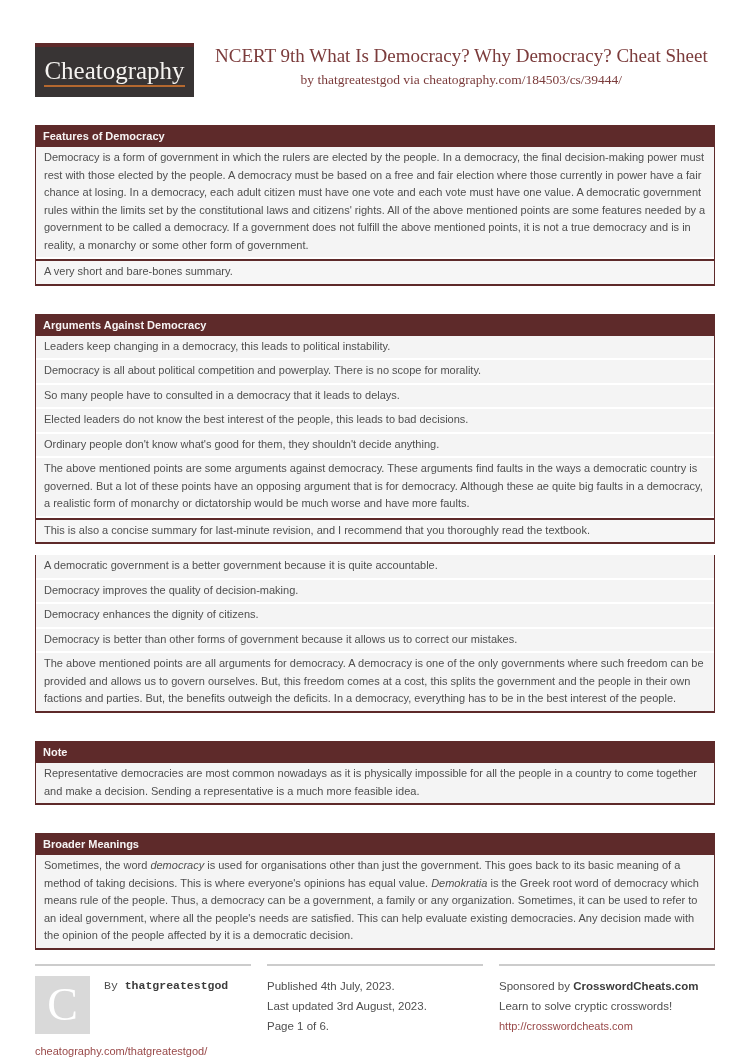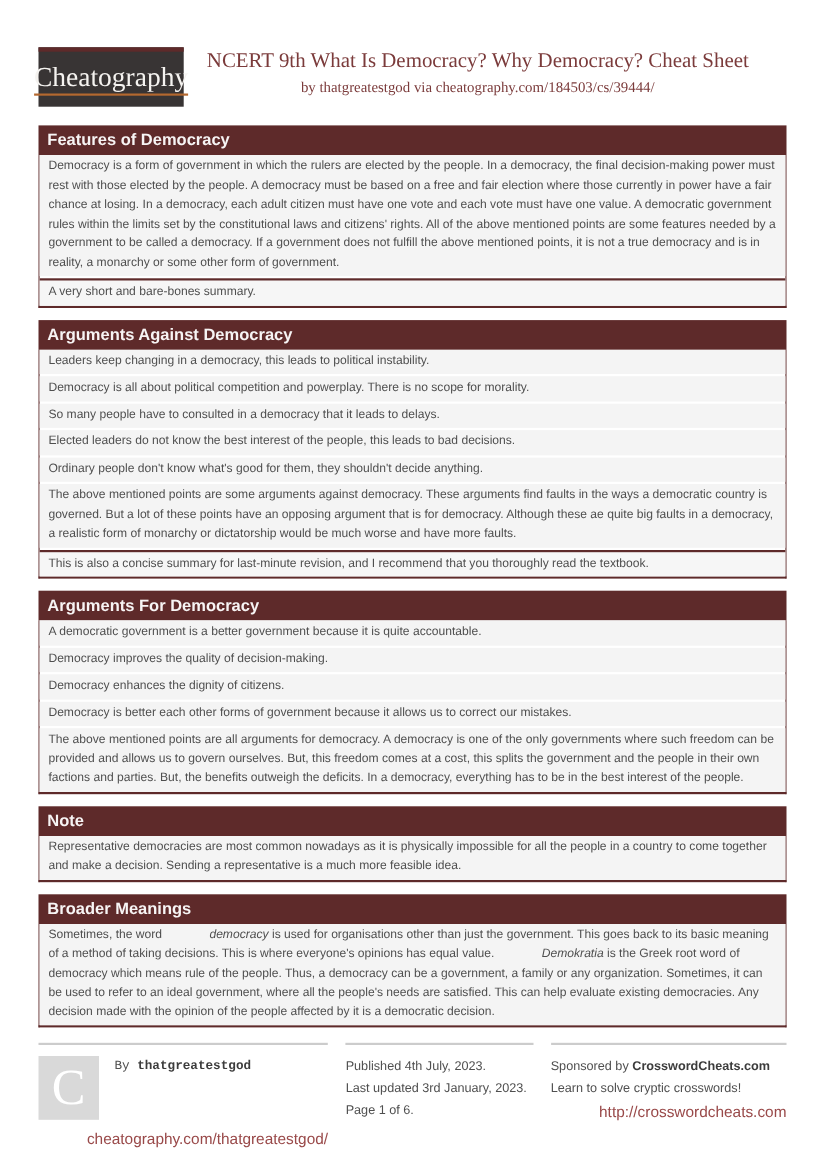--- a/index.html
+++ b/index.html
@@ -19,21 +19,21 @@
     width:750px;height:1061px;overflow:hidden;position:relative;
     background:#ffffff;
     font-family:"Liberation Sans", sans-serif;
     color:var(--text-gray);
   }
   .page{padding:43px 35px 0 35px;}
 
   
   .header{display:flex;align-items:flex-start;margin-bottom:17px;}
   .logo{
-    display:block;width:132px;height:50px;flex:0 0 auto;
+    display:block;width:159px;height:50px;flex:0 0 auto;
     background:var(--logo-bg);
     border-top:4px solid var(--maroon-header);
     text-decoration:none;
     display:flex;align-items:center;justify-content:center;
   }
   .logo-text{
     font-family:"Liberation Serif", serif;
     color:#f5f3f0;font-size:25px;line-height:1;
     border-bottom:2px solid var(--logo-underline);
     padding-bottom:2px;
@@ -46,63 +46,63 @@
   .byline{
     margin:4px 0 0 0;font-family:"Liberation Serif", serif;
     font-size:13.5px;color:var(--title-maroon);
   }
   .byline a{color:var(--title-maroon);text-decoration:none;}
 
   
   .card{margin-bottom:11px;}
   .card-header{
     background:var(--maroon-header);
-    color:#f7f4f4;font-size:15px;font-weight:bold;
-    padding:5px 8px 4px 8px;line-height:1.2;
+    color:#f7f4f4;font-size:11px;font-weight:bold;
+    padding:5px 8px 4px 8px;line-height:1.2;margin-top:28px;
   }
   .card-body{
     border-left:1px solid var(--maroon-border);
     border-right:1px solid var(--maroon-border);
     border-bottom:2px solid var(--maroon-border);
   }
   .row{
     background:var(--row-bg);
     font-size:11px;line-height:17.5px;
     padding:2px 8px 3px 8px;
     margin-top:2px;
     color:var(--text-gray);
   }
   .row:first-child{margin-top:0;}
   .row.annotation{
     border-top:2px solid var(--maroon-border);
     margin-top:2px;
     background:#f6f6f6;
   }
-  .row em{font-style:italic;margin-left:40px;}
+  .row em{font-style:italic;}
 
   
   .footer{display:flex;gap:16px;margin-top:14px;}
   .fcol{flex:1 1 0;border-top:2px solid var(--divider-gray);padding-top:10px;
         font-size:11.5px;line-height:20px;color:var(--text-gray);}
   .fcol p{margin:0;}
   .frow{display:flex;align-items:flex-start;}
   .c-logo{
     width:55px;height:58px;background:var(--footer-logo-bg);
     display:flex;align-items:center;justify-content:center;flex:0 0 auto;
   }
   .c-logo span{
     font-family:"Liberation Serif", serif;color:#ffffff;
     font-size:46px;line-height:1;
   }
   .by-line{margin-left:14px !important;font-family:Liberation Mono, monospace;}
   .by-line strong{color:#3c3c3c;}
   .fcol strong{color:#3c3c3c;}
   .flink{
     display:inline-block;margin-top:7px;color:var(--link-maroon);
-    text-decoration:none;font-size:14px;margin-left:44px;
+    text-decoration:none;font-size:11px;
   }
   .sponsor-link{margin-top:0;}
 </style>
 </head>
 <body>
 
 <div class="page">
 
   <header class="header">
     <a class="logo">
@@ -128,26 +128,25 @@
           <div class="row">Leaders keep changing in a democracy, this leads to political instability.</div>
           <div class="row">Democracy is all about political competition and powerplay. There is no scope for morality.</div>
           <div class="row">So many people have to consulted in a democracy that it leads to delays.</div>
           <div class="row">Elected leaders do not know the best interest of the people, this leads to bad decisions.</div>
           <div class="row">Ordinary people don't know what's good for them, they shouldn't decide anything.</div>
           <div class="row">The above mentioned points are some arguments against democracy. These arguments find faults in the ways a democratic country is governed. But a lot of these points have an opposing argument that is for democracy. Although these ae quite big faults in a democracy, a realistic form of monarchy or dictatorship would be much worse and have more faults.</div>
           <div class="row annotation">This is also a concise summary for last-minute revision, and I recommend that you thoroughly read the textbook.</div>
         </div>
       </section>
       <section class="card">
-        <div class="card-header">Arguments For Democracy</div>
         <div class="card-body">
           <div class="row">A democratic government is a better government because it is quite accountable.</div>
           <div class="row">Democracy improves the quality of decision-making.</div>
           <div class="row">Democracy enhances the dignity of citizens.</div>
-          <div class="row">Democracy is better each other forms of government because it allows us to correct our mistakes.</div>
+          <div class="row">Democracy is better than other forms of government because it allows us to correct our mistakes.</div>
           <div class="row">The above mentioned points are all arguments for democracy. A democracy is one of the only governments where such freedom can be provided and allows us to govern ourselves. But, this freedom comes at a cost, this splits the government and the people in their own factions and parties. But, the benefits outweigh the deficits. In a democracy, everything has to be in the best interest of the people.</div>
         </div>
       </section>
       <section class="card">
         <div class="card-header">Note</div>
         <div class="card-body">
           <div class="row">Representative democracies are most common nowadays as it is physically impossible for all the people in a country to come together and make a decision. Sending a representative is a much more feasible idea.</div>
         </div>
       </section>
       <section class="card">
@@ -164,21 +163,21 @@
         <div class="c-logo">
           <span>C</span>
         </div>
         <p class="by-line"><span>By</span> <strong>thatgreatestgod</strong></p>
       </div>
       <a class="flink">cheatography.com/thatgreatestgod/</a>
     </div>
 
     <div class="fcol">
       <p>Published 4th July, 2023.</p>
-      <p>Last updated 3rd January, 2023.</p>
+      <p>Last updated 3rd August, 2023.</p>
       <p>Page 1 of 6.</p>
     </div>
 
     <div class="fcol">
       <p><span>Sponsored by</span> <strong>CrosswordCheats.com</strong></p>
       <p>Learn to solve cryptic crosswords!</p>
       <a class="flink sponsor-link">http://crosswordcheats.com</a>
     </div>
   </footer>
 

